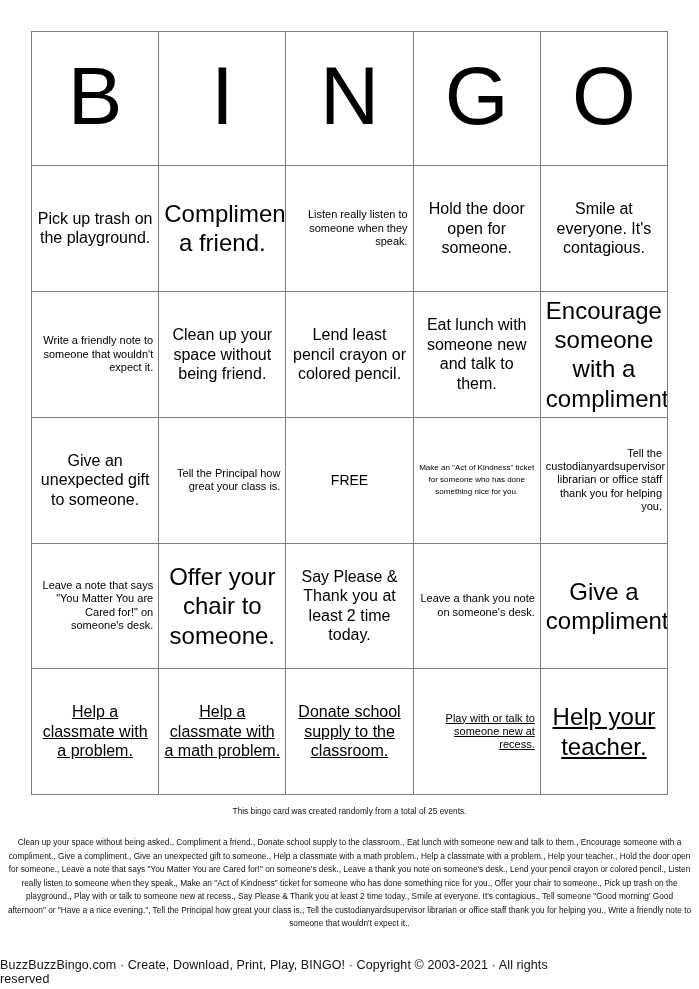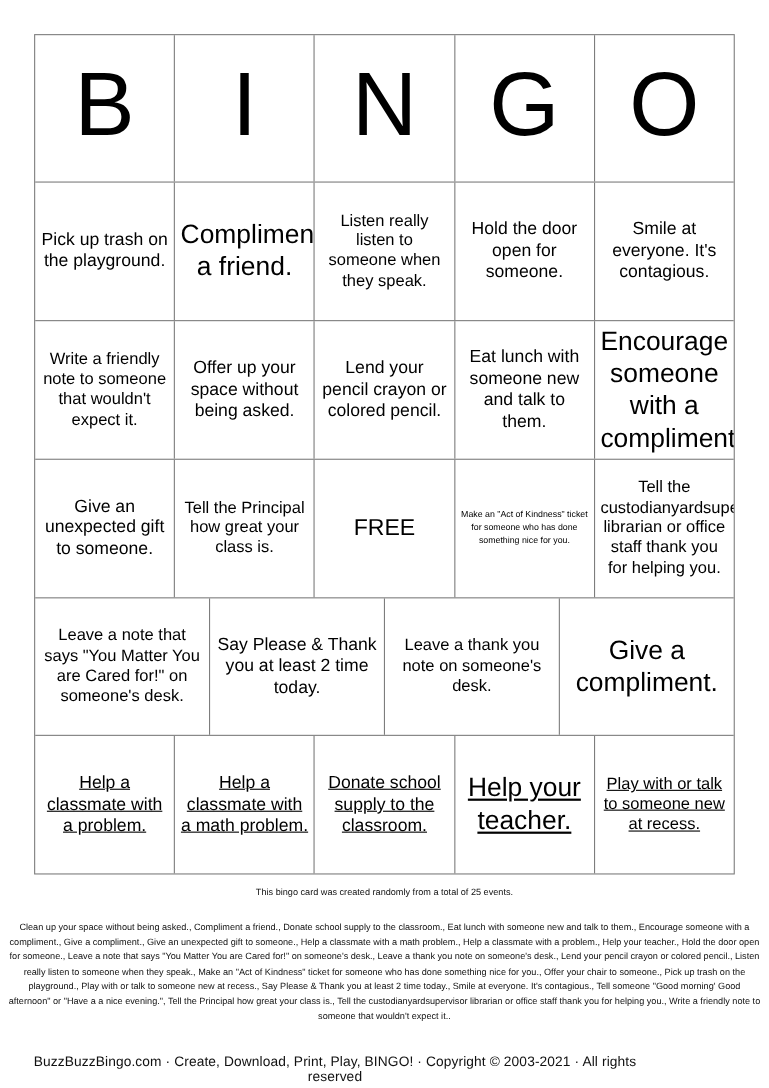--- a/index.html
+++ b/index.html
@@ -80,23 +80,23 @@
   .cell:last-child { border-right: none; }
 
   .cell-text {
     display: block;
     width: 100%;
     line-height: 1.22;
   }
   
   .fs-lg  .cell-text { font-size: 24px; }
   .fs-md  .cell-text { font-size: 16px; }
-  .fs-sm  .cell-text { font-size: 15px; }
+  .fs-sm  .cell-text { font-size: 11px; text-align: right; }
   .fs-xs  .cell-text { font-size: 8px; line-height: 1.5; }
-  .fs-free .cell-text { font-size: 21px; }
+  .fs-free .cell-text { font-size: 14px; }
 
   
   #footer-note {
     position: absolute;
     left: 7px;
     top: 805px;
     width: 685px;
     font-size: 8.3px;
     line-height: 1.62;
     color: #111;
@@ -104,25 +104,24 @@
   }
   #footer-note .note-line { display: block; }
   #footer-note .note-body { display: block; margin-top: 18px; }
 
   
   #copyright {
     position: absolute;
     left: 0;
     top: 958px;
     width: 553px;
-    text-align: center;
+    text-align: left;
     font-size: 12.5px;
     color: #111;
     letter-spacing: 0.1px;
-    padding-left: 28px;
   }
 </style>
 </head>
 <body>
 
 <div id="bingo-card">
 
   <div id="header-row">
     <div class="header-cell">
         <span>B</span>
@@ -159,24 +158,24 @@
       <div class="cell fs-md">
           <span class="cell-text">Smile at everyone. It's contagious.</span>
         </div>
     </div>
 
     <div class="grid-row">
       <div class="cell fs-sm">
           <span class="cell-text">Write a friendly note to someone that wouldn't expect it.</span>
         </div>
       <div class="cell fs-md">
-          <span class="cell-text">Offer up your space without being asked.</span>
-        </div>
-      <div class="cell fs-md">
-          <span class="cell-text">Lend your pencil crayon or colored pencil.</span>
+          <span class="cell-text">Clean up your space without being friend.</span>
+        </div>
+      <div class="cell fs-md">
+          <span class="cell-text">Lend least pencil crayon or colored pencil.</span>
         </div>
       <div class="cell fs-md">
           <span class="cell-text">Eat lunch with someone new and talk to them.</span>
         </div>
       <div class="cell fs-lg">
           <span class="cell-text">Encourage someone with a compliment.</span>
         </div>
     </div>
 
     <div class="grid-row">
@@ -194,20 +193,23 @@
         </div>
       <div class="cell fs-sm">
           <span class="cell-text">Tell the custodianyardsupervisor librarian  or office staff thank you for helping you.</span>
         </div>
     </div>
 
     <div class="grid-row">
       <div class="cell fs-sm">
           <span class="cell-text">Leave a note that says "You Matter  You are Cared for!" on someone's desk.</span>
         </div>
+      <div class="cell fs-lg">
+          <span class="cell-text">Offer your chair to someone.</span>
+        </div>
       <div class="cell fs-md">
           <span class="cell-text">Say Please &amp; Thank you at least 2 time today.</span>
         </div>
       <div class="cell fs-sm">
           <span class="cell-text">Leave a thank you note on someone's desk.</span>
         </div>
       <div class="cell fs-lg">
           <span class="cell-text">Give a compliment.</span>
         </div>
     </div>
@@ -215,25 +217,25 @@
     <div class="grid-row">
       <div class="cell fs-md">
           <span class="cell-text">Help a classmate with a problem.</span>
         </div>
       <div class="cell fs-md">
           <span class="cell-text">Help a classmate with a math problem.</span>
         </div>
       <div class="cell fs-md">
           <span class="cell-text">Donate school supply to the classroom.</span>
         </div>
+      <div class="cell fs-sm">
+          <span class="cell-text">Play with or talk to someone new at recess.</span>
+        </div>
       <div class="cell fs-lg">
           <span class="cell-text">Help your teacher.</span>
-        </div>
-      <div class="cell fs-sm">
-          <span class="cell-text">Play with or talk to someone new at recess.</span>
         </div>
     </div>
 
   </div>
 </div>
 
 <div id="footer-note">
   <span class="note-line">This bingo card was created randomly from a total of 25 events.</span>
   <span class="note-body">Clean up your space without being asked., Compliment a friend., Donate school supply to the classroom., Eat lunch with someone new and talk to them., Encourage someone with a compliment., Give a compliment., Give an unexpected gift to someone., Help a classmate with a math problem., Help a classmate with a problem., Help your teacher., Hold the door open for someone., Leave a note that says "You Matter  You are Cared for!" on someone's desk., Leave a thank you note on someone's desk., Lend your pencil crayon or colored pencil., Listen really listen to someone when they speak., Make an "Act of Kindness" ticket for someone who has done something nice for you., Offer your chair to someone., Pick up trash on the playground., Play with or talk to someone new at recess., Say Please &amp; Thank you at least 2 time today., Smile at everyone. It's contagious., Tell someone "Good morning' Good afternoon" or "Have a a nice evening.", Tell the Principal how great your class is., Tell the custodianyardsupervisor librarian  or office staff thank you for helping you., Write a friendly note to someone that wouldn't expect it..</span>
 </div>

